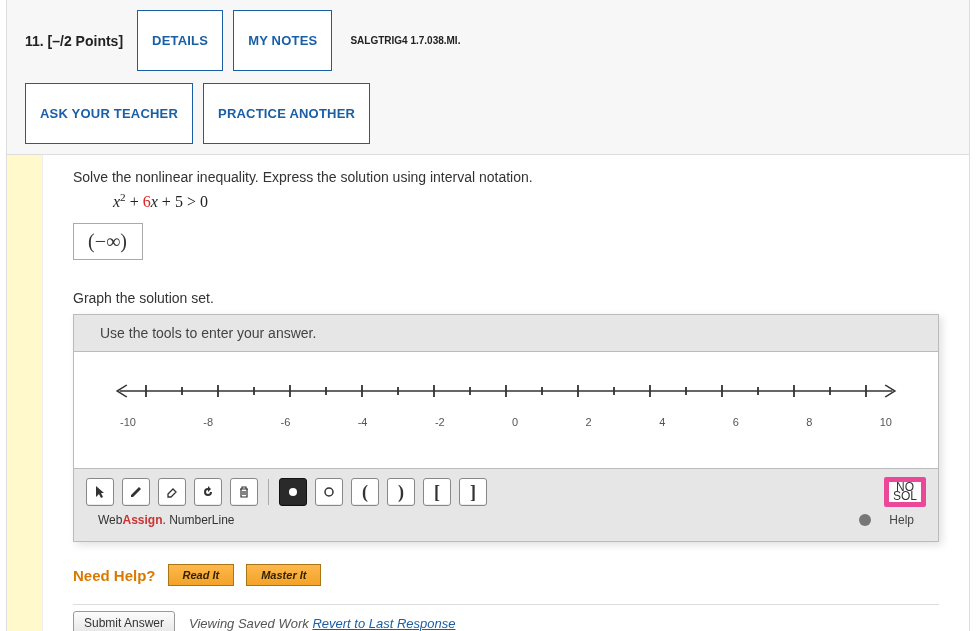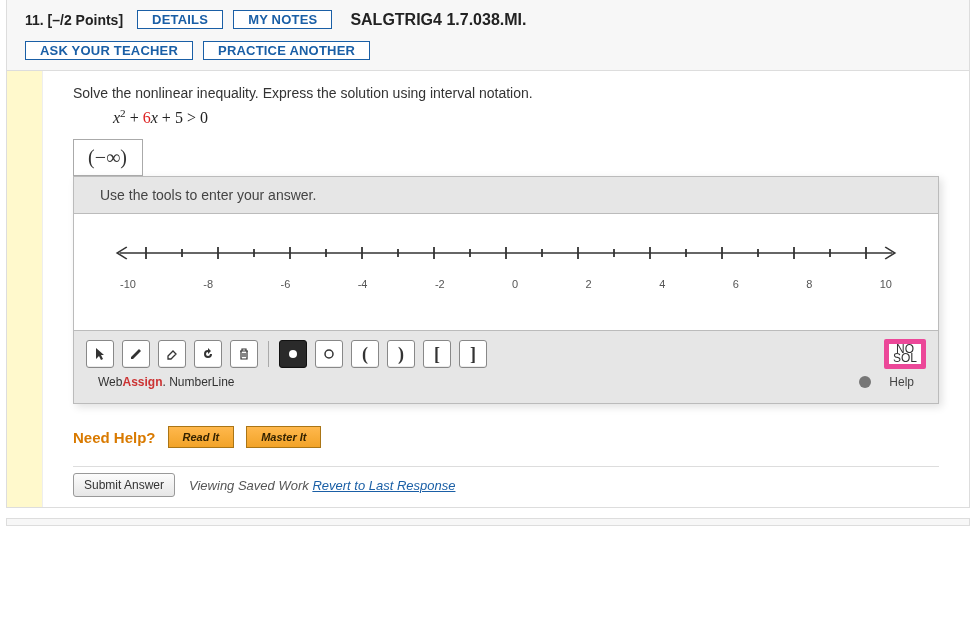--- a/index.html
+++ b/index.html
@@ -27,31 +27,31 @@
       display: flex;
       align-items: center;
       gap: 10px;
     }
     .qh-row2 { margin-top: 12px; }
     .qnum-wrap { font-weight: bold; color: #222; margin-right: 4px; }
     .blue-btn {
       border: 1.5px solid #1a5fa6;
       color: #1a5fa6;
       background: #fff;
-      padding: 1px 14px;
+      padding: 22px 14px;
       font-weight: bold;
       font-size: 13px;
       cursor: pointer;
       letter-spacing: .2px;
     }
     .qcode {
       font-weight: bold;
       color: #222;
       margin-left: 8px;
-      font-size: 16px;
+      font-size: 10px;
     }
     .body-wrap {
       display: flex;
     }
     .side-yellow {
       width: 36px;
       background: #fff9cc;
       border-right: 1px solid #eee;
     }
     .qbody {
@@ -219,20 +219,21 @@
           <span>x</span><sup class="num">2</sup>
           <span class="op"> + </span>
           <span class="red">6</span><span>x</span>
           <span class="op"> + </span>
           <span class="num">5</span>
           <span class="op"> &gt; </span>
           <span class="num">0</span>
         </div>
         <div class="answer-box">(−∞)</div>
 
+        <div class="graph-prompt">Graph the solution set.</div>
 
         <div class="nl-container">
           <div class="nl-head">Use the tools to enter your answer.</div>
           <div class="nl-canvas">
             <div class="numberline">
               <svg width="100%" height="30" viewBox="0 0 660 30" preserveAspectRatio="none">
                 <line x1="8" y1="15" x2="652" y2="15" stroke="#333" stroke-width="1.5"></line>
                 <polyline points="14,9 6,15 14,21" fill="none" stroke="#333" stroke-width="1.5"></polyline>
                 <polyline points="646,9 654,15 646,21" fill="none" stroke="#333" stroke-width="1.5"></polyline>
                 <g stroke="#333" stroke-width="1.5">

